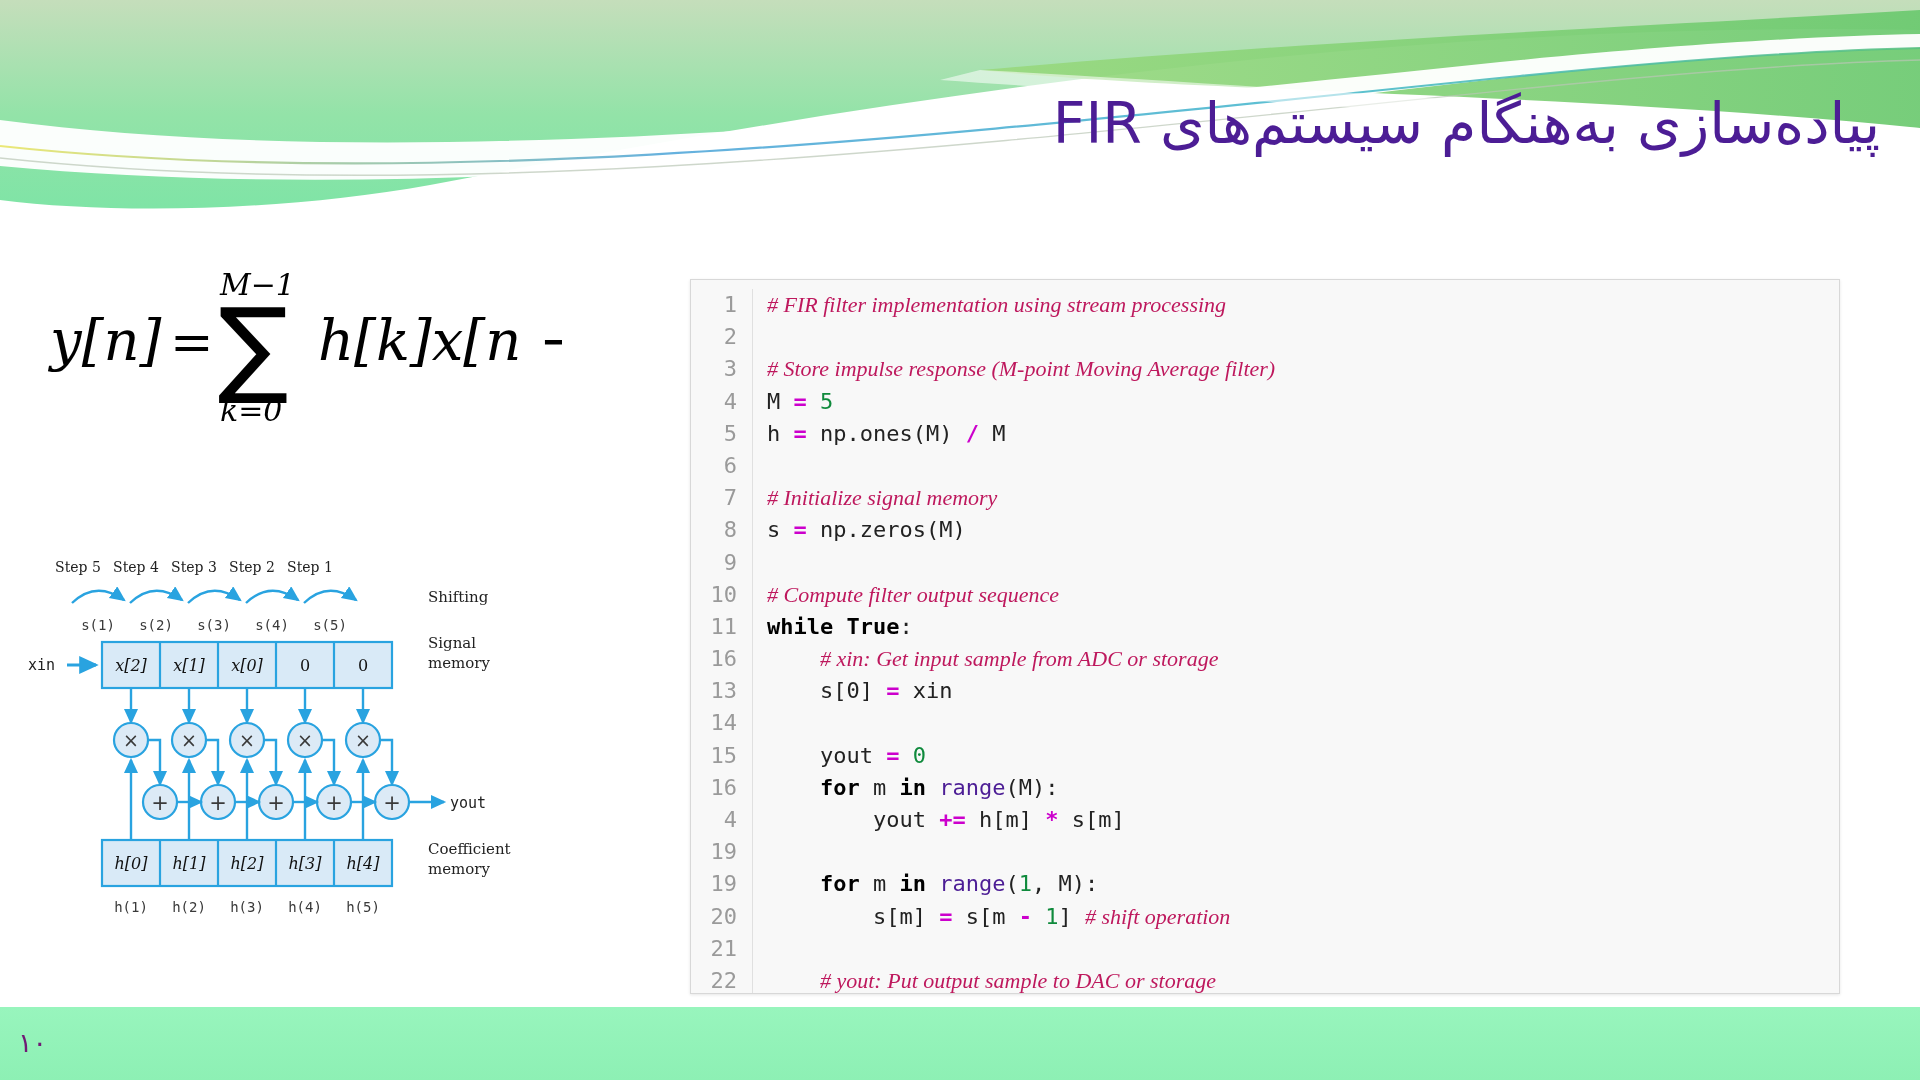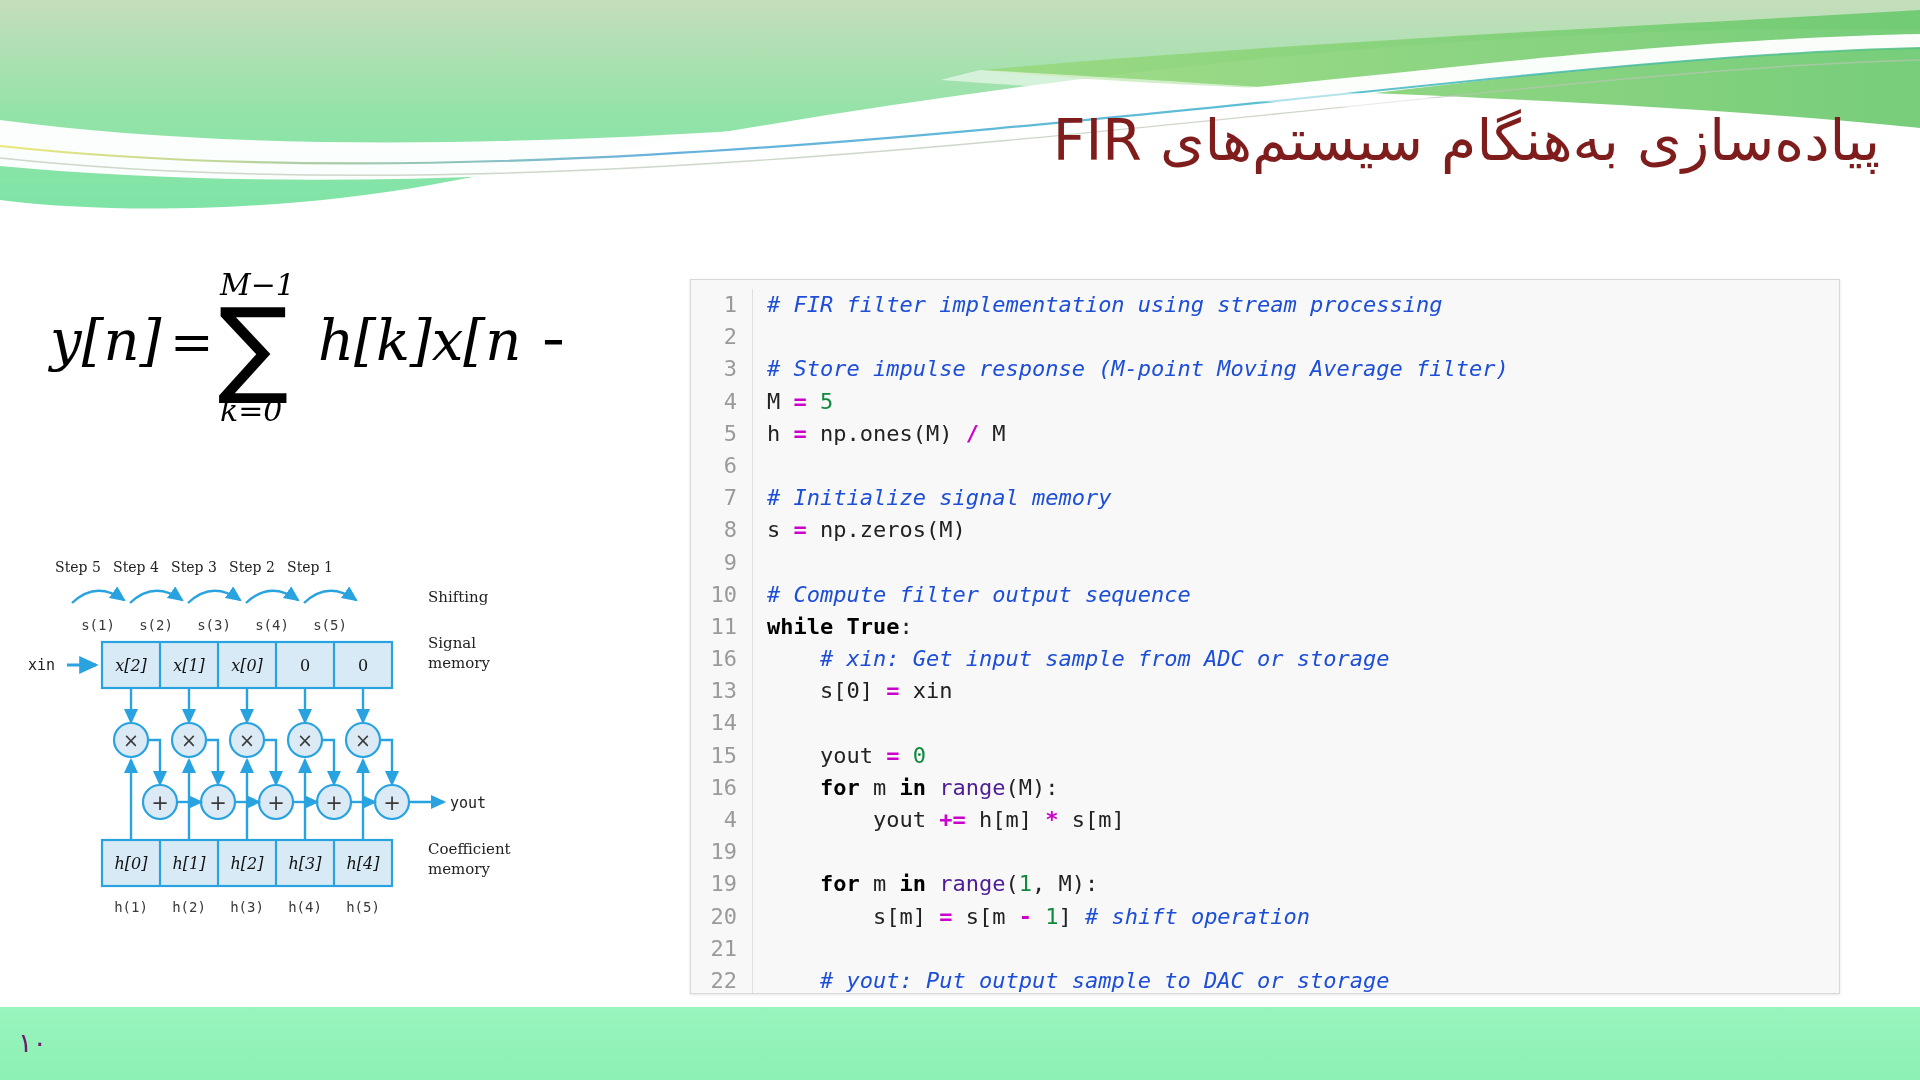--- a/index.html
+++ b/index.html
@@ -19,23 +19,23 @@
     background:linear-gradient(180deg,#98f5bd 0%,#8df0b4 100%);
   }
   .page-number{
     position:absolute;left:18px;bottom:22px;
     font-family:"DejaVu Sans", sans-serif;
     font-size:27px;color:#701a75;direction:rtl;
   }
 
   
   .slide-title{
-    position:absolute;right:40px;top:106px;
+    position:absolute;right:40px;top:89px;
     font-family:"DejaVu Sans", sans-serif;
-    font-size:57px;line-height:1.2;color:#7f1d1d;
+    font-size:57px;line-height:1.2;color:#4c1d95;
     direction:rtl;text-align:right;white-space:nowrap;
     font-weight:400;
   }
 
   
   .formula{
     position:absolute;left:42px;top:255px;width:520px;height:175px;
     color:#000;
   }
   .formula svg{display:block;}
@@ -76,21 +76,21 @@
   .code-lines{
     padding-left:14px;
     white-space:pre;
     color:#222;
     flex:1;
     overflow:hidden;
   }
   .code-lines div{height:32.2px;}
 
   
-  .cm{color:#1d4ed8;font-style:italic;}     
+  .cm{color:#be185d;font-style:italic;font-family:Liberation Serif, serif;}     
   .kw{color:#000000;font-weight:bold;}      
   .bn{color:#4c1d95;}                       
   .op{color:#cc00cc;font-weight:bold;}      
   .nu{color:#0f8a3c;}                       
   .pl{color:#222222;}                       
 </style>
 </head>
 <body>
 
 <div class="banner">

